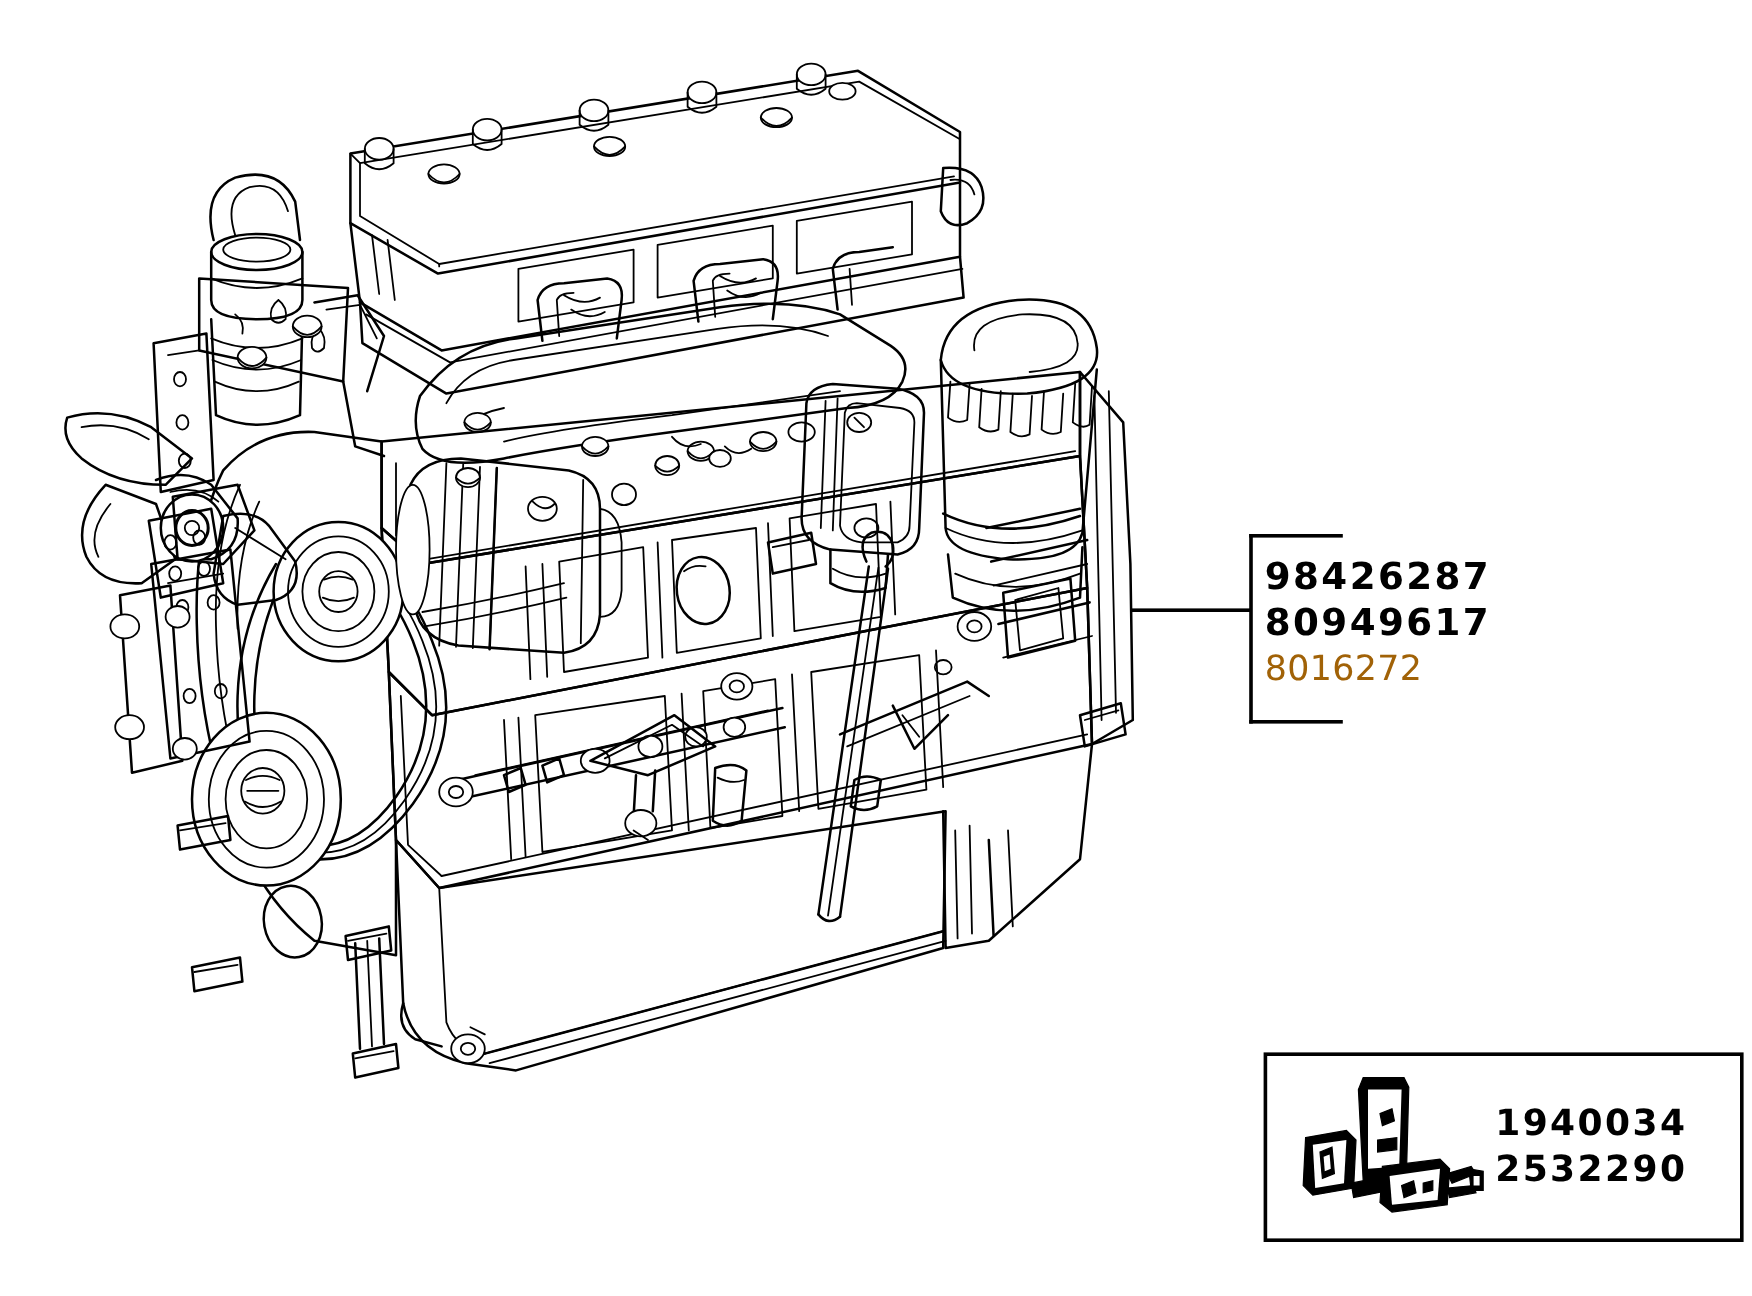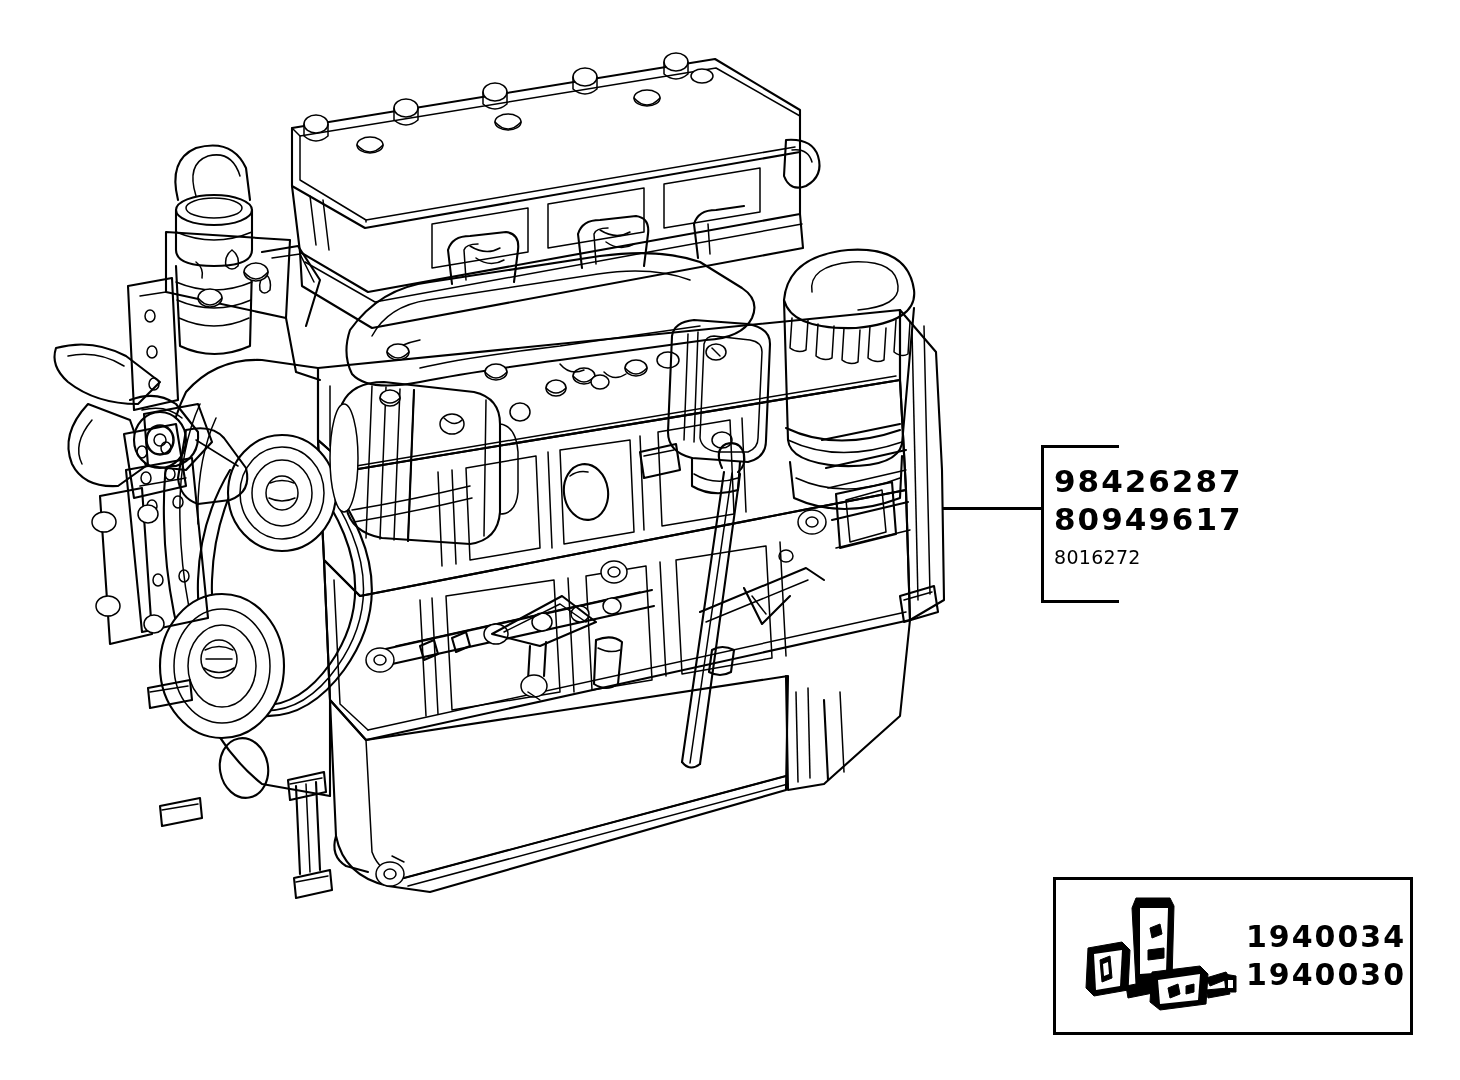--- a/index.html
+++ b/index.html
@@ -110,43 +110,43 @@
     font-weight: bold;
     font-size: 31px;
     letter-spacing: 2.0px;
     color: #000000;
     line-height: 38px;
     white-space: nowrap;
   }
   .pn-regular {
     font-family: "DejaVu Sans", sans-serif;
     font-weight: normal;
-    font-size: 19px;
+    font-size: 29px;
     letter-spacing: 0.3px;
-    color: #000000;
+    color: #a16207;
     line-height: 38px;
     white-space: nowrap;
   }
 
   
   #callout-leader {
     position: absolute;
     left: 942px;
     top: 507px;
     width: 101px;
     height: 3px;
     background: #000000;
   }
 
   
   #inset-box {
     position: absolute;
     left: 1053px;
     top: 877px;
-    width: 360px;
+    width: 400px;
     height: 158px;
     border: 3px solid #000000;
     box-sizing: border-box;
     background: #ffffff;
   }
   #inset-parts-art {
     position: absolute;
     left: 18px;
     top: 14px;
     width: 165px;
@@ -627,18 +627,18 @@
         <path class="solid-part" d="M132 96 L154 94 L156 100 L134 104 Z"></path>
         <path class="solid-part" d="M150 80 L162 82 L162 98 L152 98 Z"></path>
         <path class="cut" d="M154 86 L159 86 L159 94 L154 94 Z"></path>
 
         <path class="solid-part" d="M52 92 L82 86 L84 98 L54 104 Z"></path>
       </svg>
     </div>
 
     <div id="inset-numbers">
       <div class="pn-inset">1940034</div>
-      <div class="pn-inset">1940030</div>
+      <div class="pn-inset">2532290</div>
     </div>
 
   </div>
 
 </div>
 
 </body></html>

